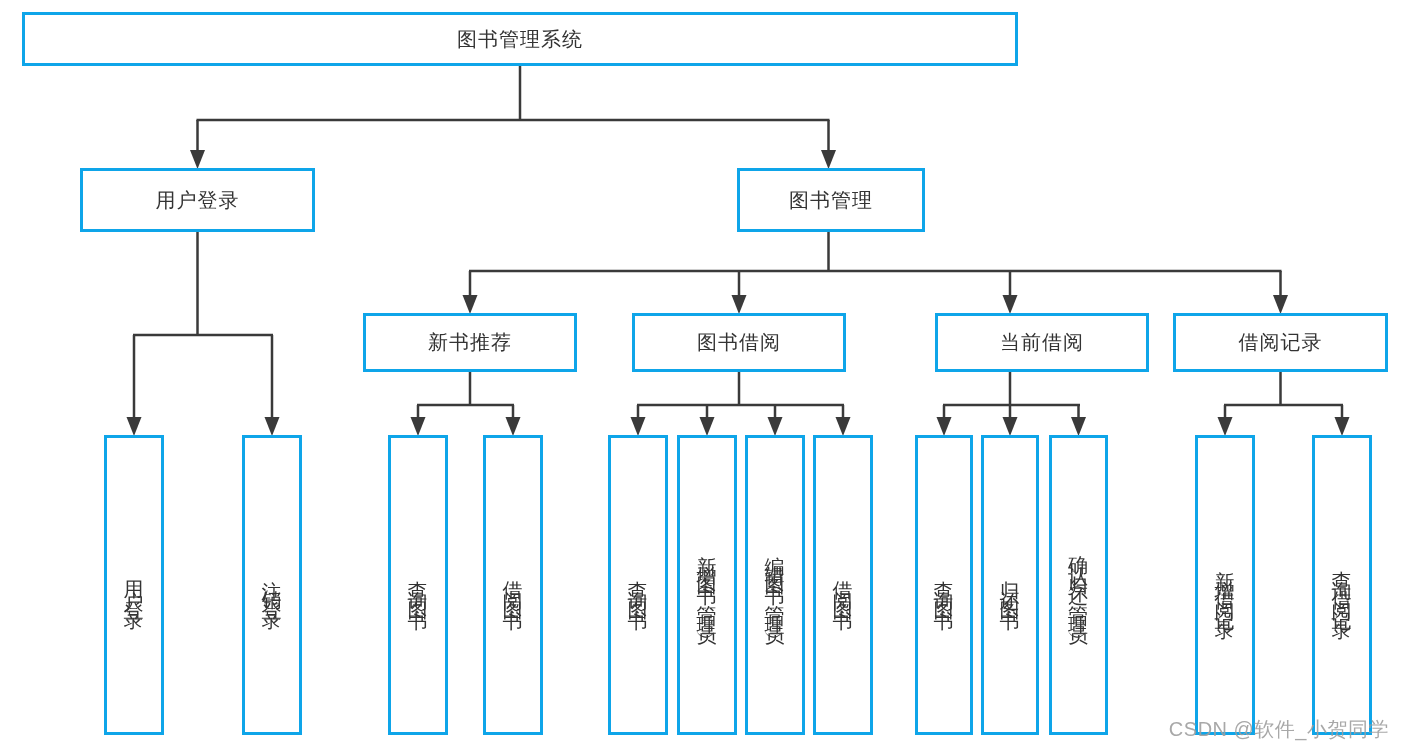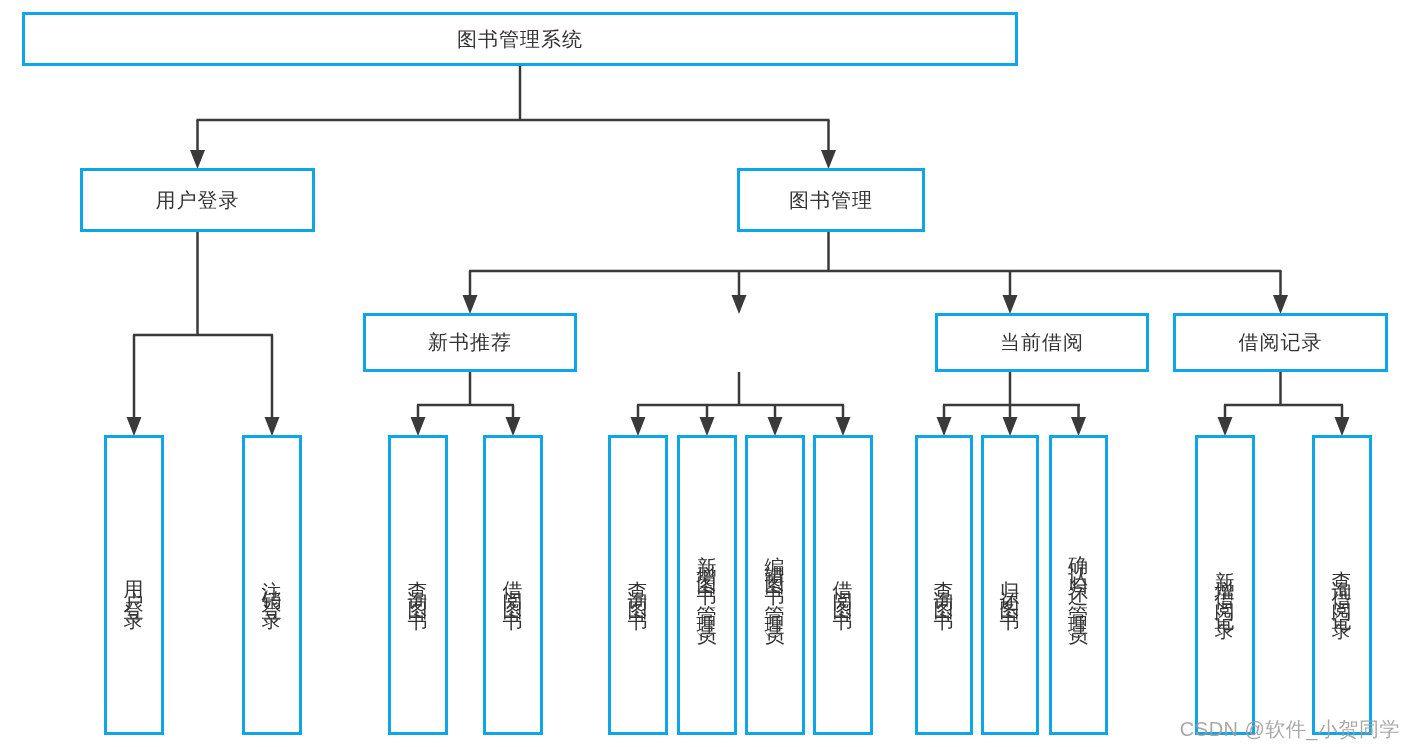--- a/index.html
+++ b/index.html
@@ -71,21 +71,21 @@
   .lf7  { left: 745px; }
   .lf8  { left: 813px; }
   .lf9  { left: 915px;  width: 58px; }
   .lf10 { left: 981px;  width: 58px; }
   .lf11 { left: 1049px; width: 59px; }
   .lf12 { left: 1195px; }
   .lf13 { left: 1312px; }
   #watermark {
     position: absolute;
     top: 716px;
-    right: 5px;
+    right: 16px;
     z-index: 3;
     font-size: 20px;
     color: rgba(158, 158, 158, 0.9);
     white-space: nowrap;
     letter-spacing: 0.5px;
   }
 </style>
 </head>
 <body>
 
@@ -174,20 +174,23 @@
   <div class="node hnode lvl2a">
     <span>用户登录</span>
   </div>
   <div class="node hnode lvl2b">
     <span>图书管理</span>
   </div>
 
   <div class="node hnode lvl3 l3a">
     <span>新书推荐</span>
   </div>
+  <div class="node hnode lvl3 l3b">
+    <span>图书借阅</span>
+  </div>
   <div class="node hnode lvl3 l3c">
     <span>当前借阅</span>
   </div>
   <div class="node hnode lvl3 l3d">
     <span>借阅记录</span>
   </div>
 
   <div class="node leaf lf1">
     <span class="vtext">用户登录</span>
   </div>

